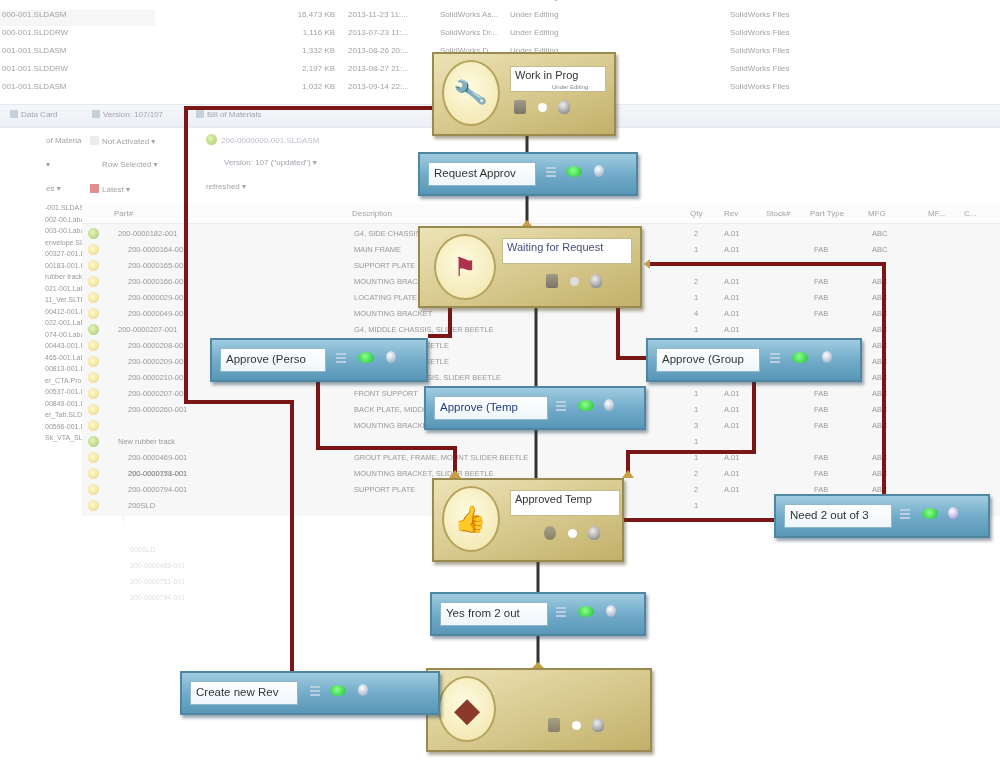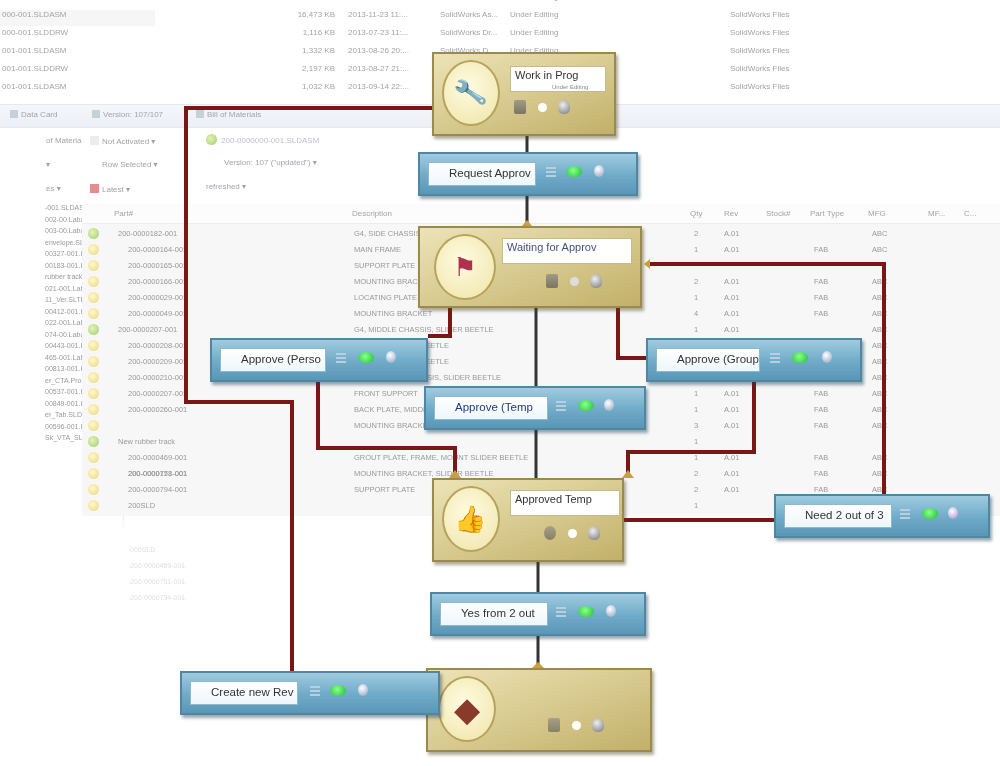--- a/index.html
+++ b/index.html
@@ -66,21 +66,21 @@
   .state .icons { position: absolute; left: 110px; top: 46px; width: 70px; height: 16px; }
   .state .icons span { position: absolute; top: 0; width: 12px; height: 14px; }
   .state .icons .i1 { left: 0; background: linear-gradient(#888,#555); border-radius: 2px; opacity: .7; }
   .state .icons .i2 { left: 24px; top: 3px; width: 9px; height: 9px; border-radius: 50%; background: #fff; }
   .state .icons .i3 { left: 44px; width: 12px; height: 14px; border-radius: 50% 50% 40% 40%; background: radial-gradient(circle at 40% 35%, #eee, #777); }
 
   .trans { position: absolute; height: 44px;
     background: linear-gradient(180deg, #9fcbe0 0%, #6faac8 55%, #5a96b6 100%);
     border: 2px solid #4f86a2; box-shadow: 2px 3px 3px rgba(30,60,80,.45); }
   .trans .lbl { position: absolute; left: 8px; top: 8px; height: 24px; background: linear-gradient(#ffffff,#eef6fa);
-    border: 1px solid #8fb8cc; font-size: 11.5px; color: #333; padding: 4px 20px; white-space: nowrap; overflow: hidden; }
+    border: 1px solid #8fb8cc; font-size: 11.5px; color: #333; padding: 4px 5px; white-space: nowrap; overflow: hidden; }
   .trans .ic { position: absolute; top: 13px; }
   .trans .ic.lines { width: 10px; height: 10px; background: repeating-linear-gradient(#b9cfe0 0 2px, transparent 2px 4px); }
   .trans .ic.green { width: 16px; height: 11px; border-radius: 50%; background: radial-gradient(circle at 45% 40%, #8cff8c, #18c030); top: 12px; }
   .trans .ic.key { width: 10px; height: 12px; border-radius: 50%; background: radial-gradient(circle at 40% 35%, #ffffff, #8aa0c0); top: 11px; }
 </style>
 </head>
 <body>
 
 <div class="bg-layer">
 
@@ -413,21 +413,21 @@
     <span class="i1"></span>
     <span class="i2"></span>
     <span class="i3"></span>
   </div>
 </div>
 
 <div class="state" style="left:418px;top:226px;width:224px;height:82px">
   <div class="circle" style="left:14px;width:62px;height:66px">
       <div class="glyph" style="color:#b03050">⚑</div>
     </div>
-  <div class="title" style="left:82px;top:10px;width:130px;color:#44507a">Waiting for Approv</div>
+  <div class="title" style="left:82px;top:10px;width:130px;color:#44507a">Waiting for Request</div>
   <div class="icons" style="left:126px;top:46px">
     <span class="i1"></span>
     <span class="i2" style="background:#ddd"></span>
     <span class="i3"></span>
   </div>
 </div>
 
 <div class="state" style="left:432px;top:478px;width:192px;height:84px">
   <div class="circle" style="width:58px;height:66px">
       <div class="glyph" style="color:#888">👍</div>

